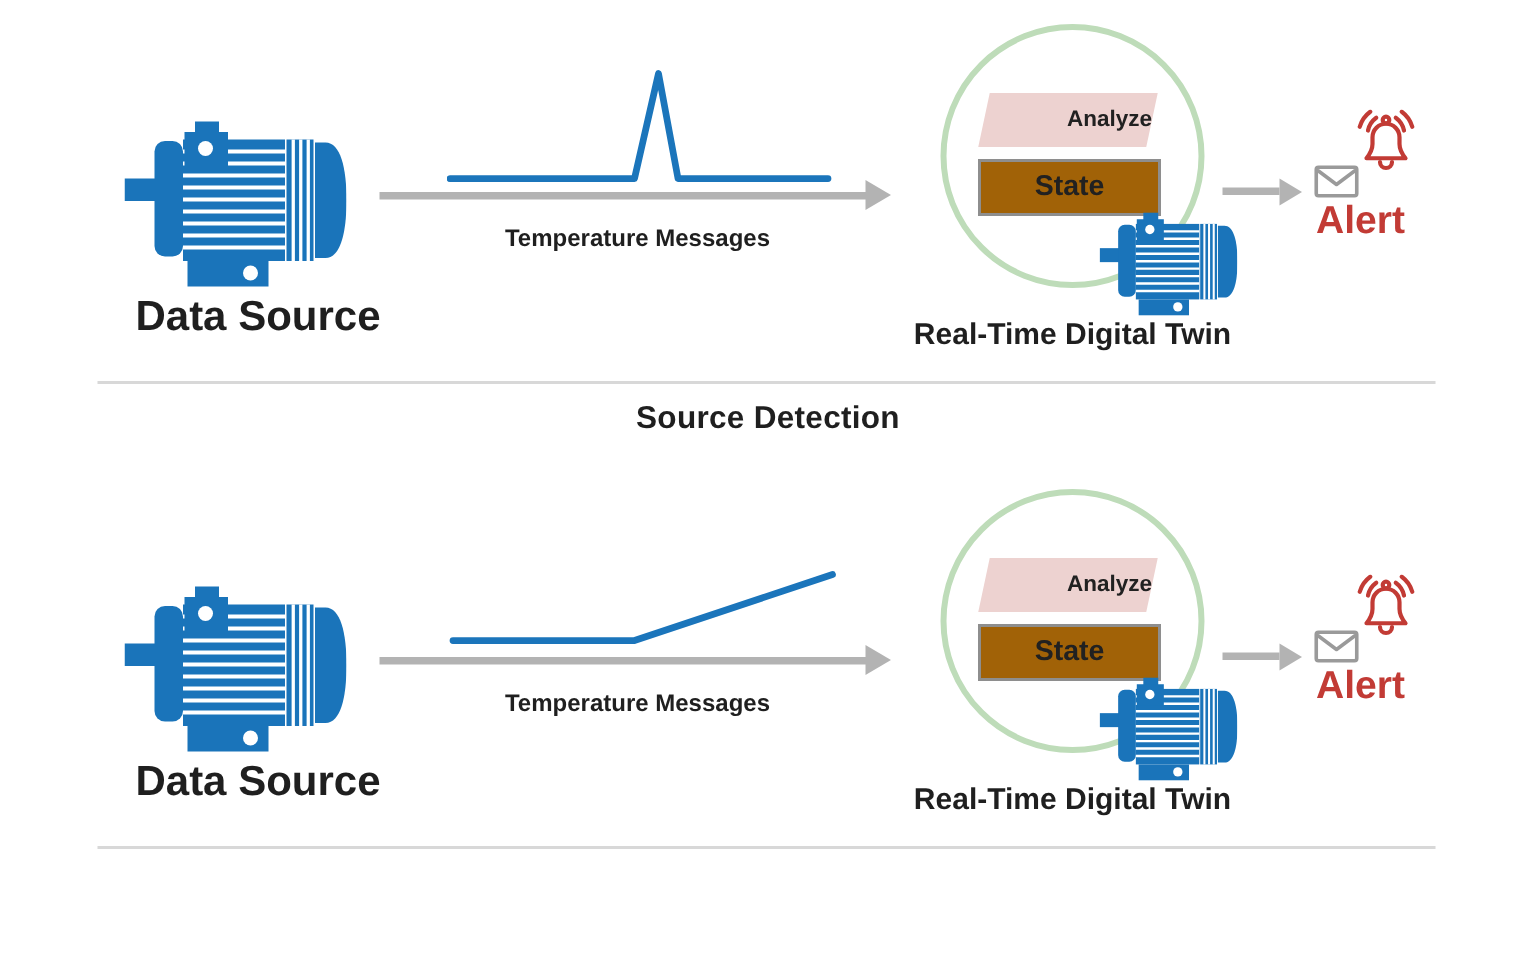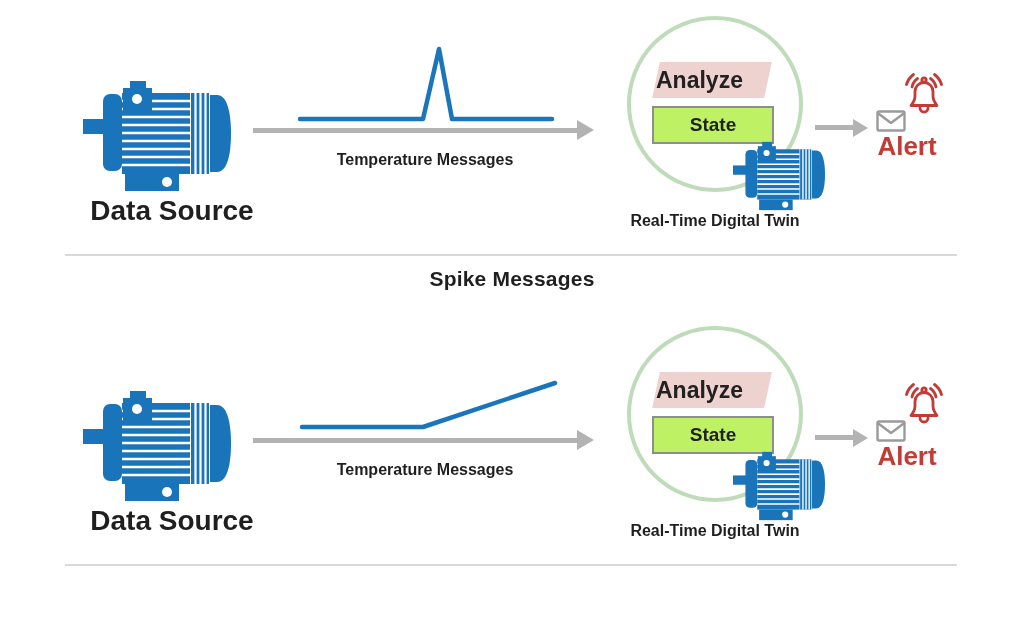--- a/index.html
+++ b/index.html
@@ -9,21 +9,21 @@
   }
   .section{position:absolute;left:0;width:1024px;height:325px;}
   .section.top{top:0;}
   .section.bottom{top:310px;}
   .abs{position:absolute;}
 
   
   .lbl{font-weight:700;color:#1f1f1f;text-align:center;}
   .lbl-source{left:72px;top:195px;width:200px;font-size:28px;}
   .lbl-messages{left:290px;top:151px;width:270px;font-size:16px;}
-  .lbl-caption{left:580px;top:212px;width:270px;font-size:16px;}
+  .lbl-caption{left:580px;top:212px;width:270px;font-size:20px;}
   .lbl-alert{left:872px;top:131px;width:70px;font-size:26px;color:#c23b35;}
   .section-title{left:0;top:267px;width:1024px;font-size:21px;letter-spacing:.2px;}
 
   
   .motor-main{left:83px;top:80px;width:148px;height:112px;}
   .twin-motor{left:733px;top:141px;width:92px;height:70px;}
 
   
   .sig-spike{left:298px;top:42px;width:258px;height:80px;}
   .sig-trend{left:298px;top:68px;width:262px;height:56px;}
@@ -32,22 +32,22 @@
   .arrow-line{background:#b3b3b3;height:5px;}
   .arrow-head{width:0;height:0;}
   .flow-line{left:253px;top:128px;width:326px;}
   .flow-head{left:577px;top:120px;border-top:10px solid transparent;border-bottom:10px solid transparent;border-left:17px solid #b3b3b3;}
   .alert-line{left:815px;top:125px;width:38px;}
   .alert-head{left:853px;top:119px;border-top:9px solid transparent;border-bottom:9px solid transparent;border-left:15px solid #b3b3b3;}
 
   
   .twin-circle{left:627px;top:16px;width:168px;height:168px;border:4px solid #bedcb9;border-radius:50%;background:transparent;}
   .analyze-bg{left:656px;top:62px;width:112px;height:36px;background:#edd2d0;transform:skewX(-12deg);}
-  .analyze-label{left:656px;top:62px;width:112px;height:36px;line-height:36px;font-size:23px;font-weight:700;text-align:left;}
-  .state-box{left:652px;top:106px;width:118px;height:34px;background:#bef264;border:2px solid #8e8e8e;line-height:34px;font-size:19px;font-weight:700;text-align:center;}
+  .analyze-label{left:656px;top:62px;width:112px;height:36px;line-height:36px;font-size:15px;font-weight:700;text-align:right;}
+  .state-box{left:652px;top:106px;width:118px;height:34px;background:#a16207;border:2px solid #8e8e8e;line-height:34px;font-size:19px;font-weight:700;text-align:center;}
 
   
   .envelope{left:876px;top:110px;width:30px;height:22px;}
   .bell{left:900px;top:73px;width:48px;height:46px;}
 
   .divider{left:65px;top:254px;width:892px;height:2px;background:#d8d8d8;}
 </style>
 </head>
 <body>
 
@@ -126,21 +126,21 @@
 
     <svg class="abs envelope" viewBox="0 0 30 22">
       <use href="#envelope-symbol" xlink:href="#envelope-symbol"></use>
     </svg>
     <svg class="abs bell" viewBox="0 0 48 46">
       <use href="#bell-symbol" xlink:href="#bell-symbol"></use>
     </svg>
     <div class="abs lbl lbl-alert">Alert</div>
 
     <div class="abs divider"></div>
-    <div class="abs lbl section-title">Spike Messages</div>
+    <div class="abs lbl section-title">Source Detection</div>
   </div>
 
   <div class="section bottom">
 
     <svg class="abs motor-main" viewBox="0 0 148 112">
       <use href="#motor-symbol" xlink:href="#motor-symbol"></use>
     </svg>
     <div class="abs lbl lbl-source">Data Source</div>
 
     <svg class="abs sig-trend" viewBox="0 0 262 56">

